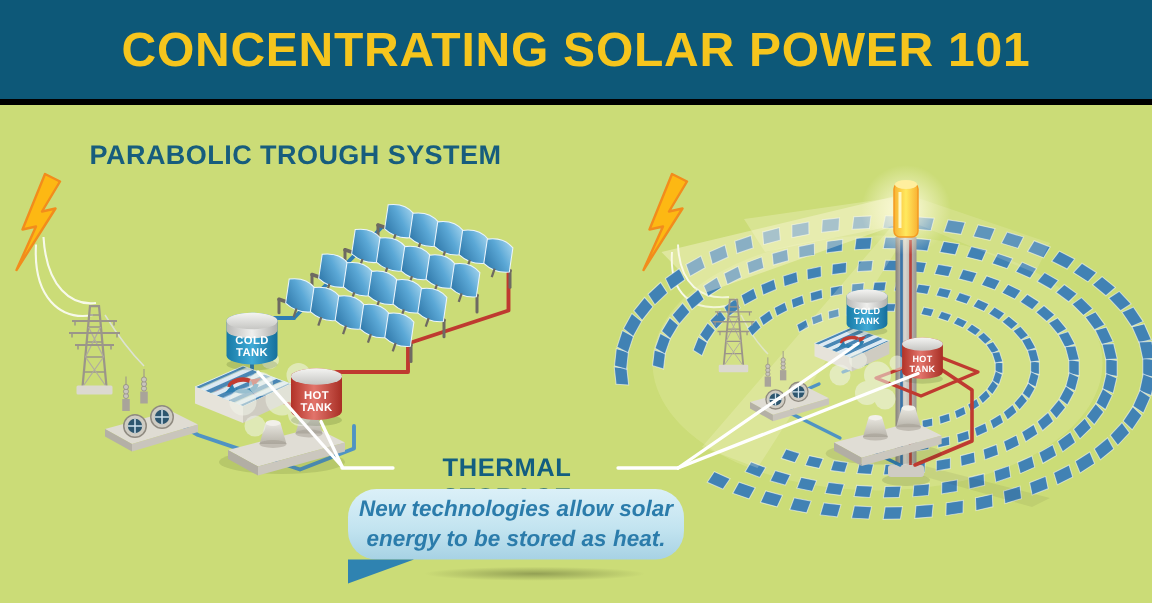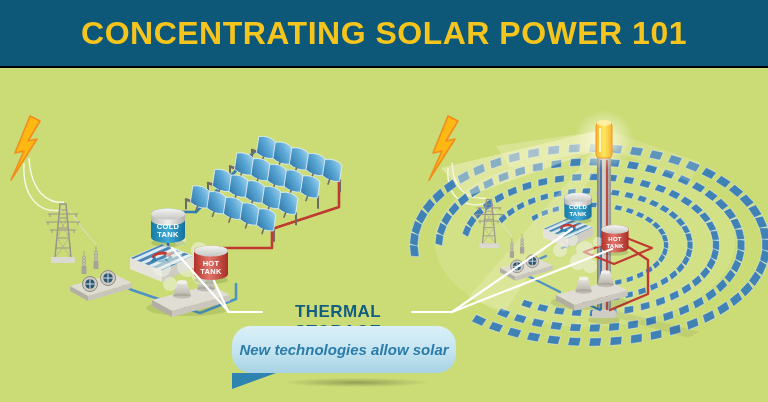--- a/index.html
+++ b/index.html
@@ -1,19 +1,19 @@
 <!DOCTYPE html>
 <html><head>
 <meta charset="utf-8">
 <style>
   html,body{margin:0;padding:0;background:#222;}
   .canvas{position:relative;width:768px;height:402px;overflow:hidden;background:#cbdc77;
           font-family:"Liberation Sans",sans-serif;}
   .header{position:absolute;top:0;left:0;right:0;height:66px;background:#0d5878;
-          border-bottom:2px solid #000000;display:flex;align-items:center;justify-content:center;z-index:5;}
+          border-bottom:4px solid #000000;display:flex;align-items:center;justify-content:center;z-index:5;}
   .header h1{margin:0;color:#f6c51d;font-size:32px;font-weight:bold;letter-spacing:.5px;}
   svg.scene{position:absolute;left:0;top:0;z-index:1;}
   .sys-title{position:absolute;z-index:4;color:#175d7d;font-weight:bold;font-size:18px;
              letter-spacing:.3px;text-align:center;}
   #t-left{left:52px;top:93px;width:290px;}
   #t-right{left:452px;top:93px;width:272px;}
   .thermal{position:absolute;z-index:4;left:258px;top:302px;width:160px;text-align:center;
            color:#135e80;font-weight:bold;font-size:17px;letter-spacing:.4px;}
   .callout{position:absolute;z-index:4;left:232px;top:326px;width:224px;height:47px;
            background:linear-gradient(180deg,#dbf0f8 0%,#c3e4f0 55%,#a7d2e4 100%);
@@ -496,21 +496,23 @@
     <g fill="none" stroke="#ffffff" stroke-width="2.2" stroke-linecap="round">
       <path d="M172,248 L228,311"></path>
       <path d="M214,281 L228,311"></path>
       <path d="M228,312 L262,312"></path>
       <path d="M412,312 L452,312"></path>
       <path d="M452,312 L572,229"></path>
       <path d="M452,312 L612,249"></path>
     </g>
   </svg>
 
+  <div class="sys-title" id="t-left">PARABOLIC TROUGH SYSTEM</div>
   <div class="thermal">THERMAL STORAGE</div>
 
   <div class="callout">
     <div>New technologies allow solar</div>
+    <div>energy to be stored as heat.</div>
     <div class="callout-shadow"></div>
     <div class="fold"></div>
   </div>
 
 </div>
 
 </body></html>

